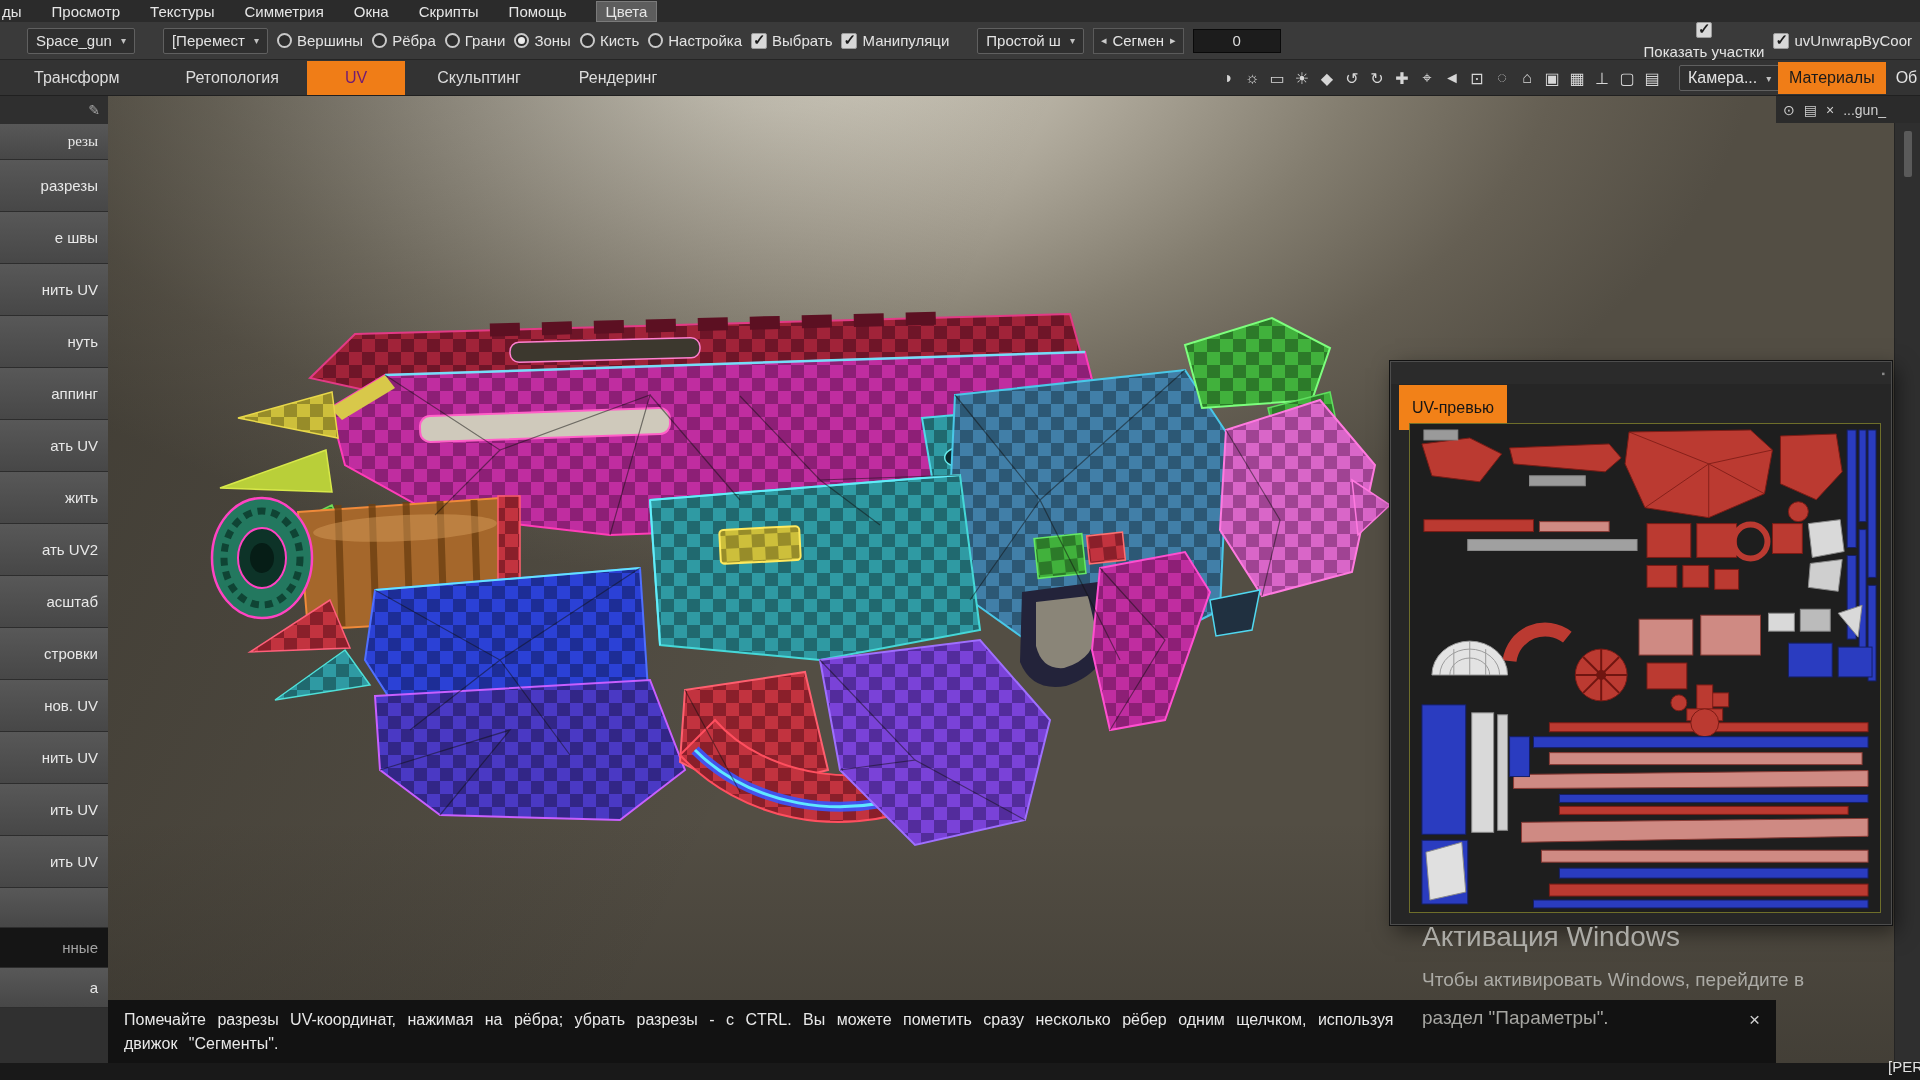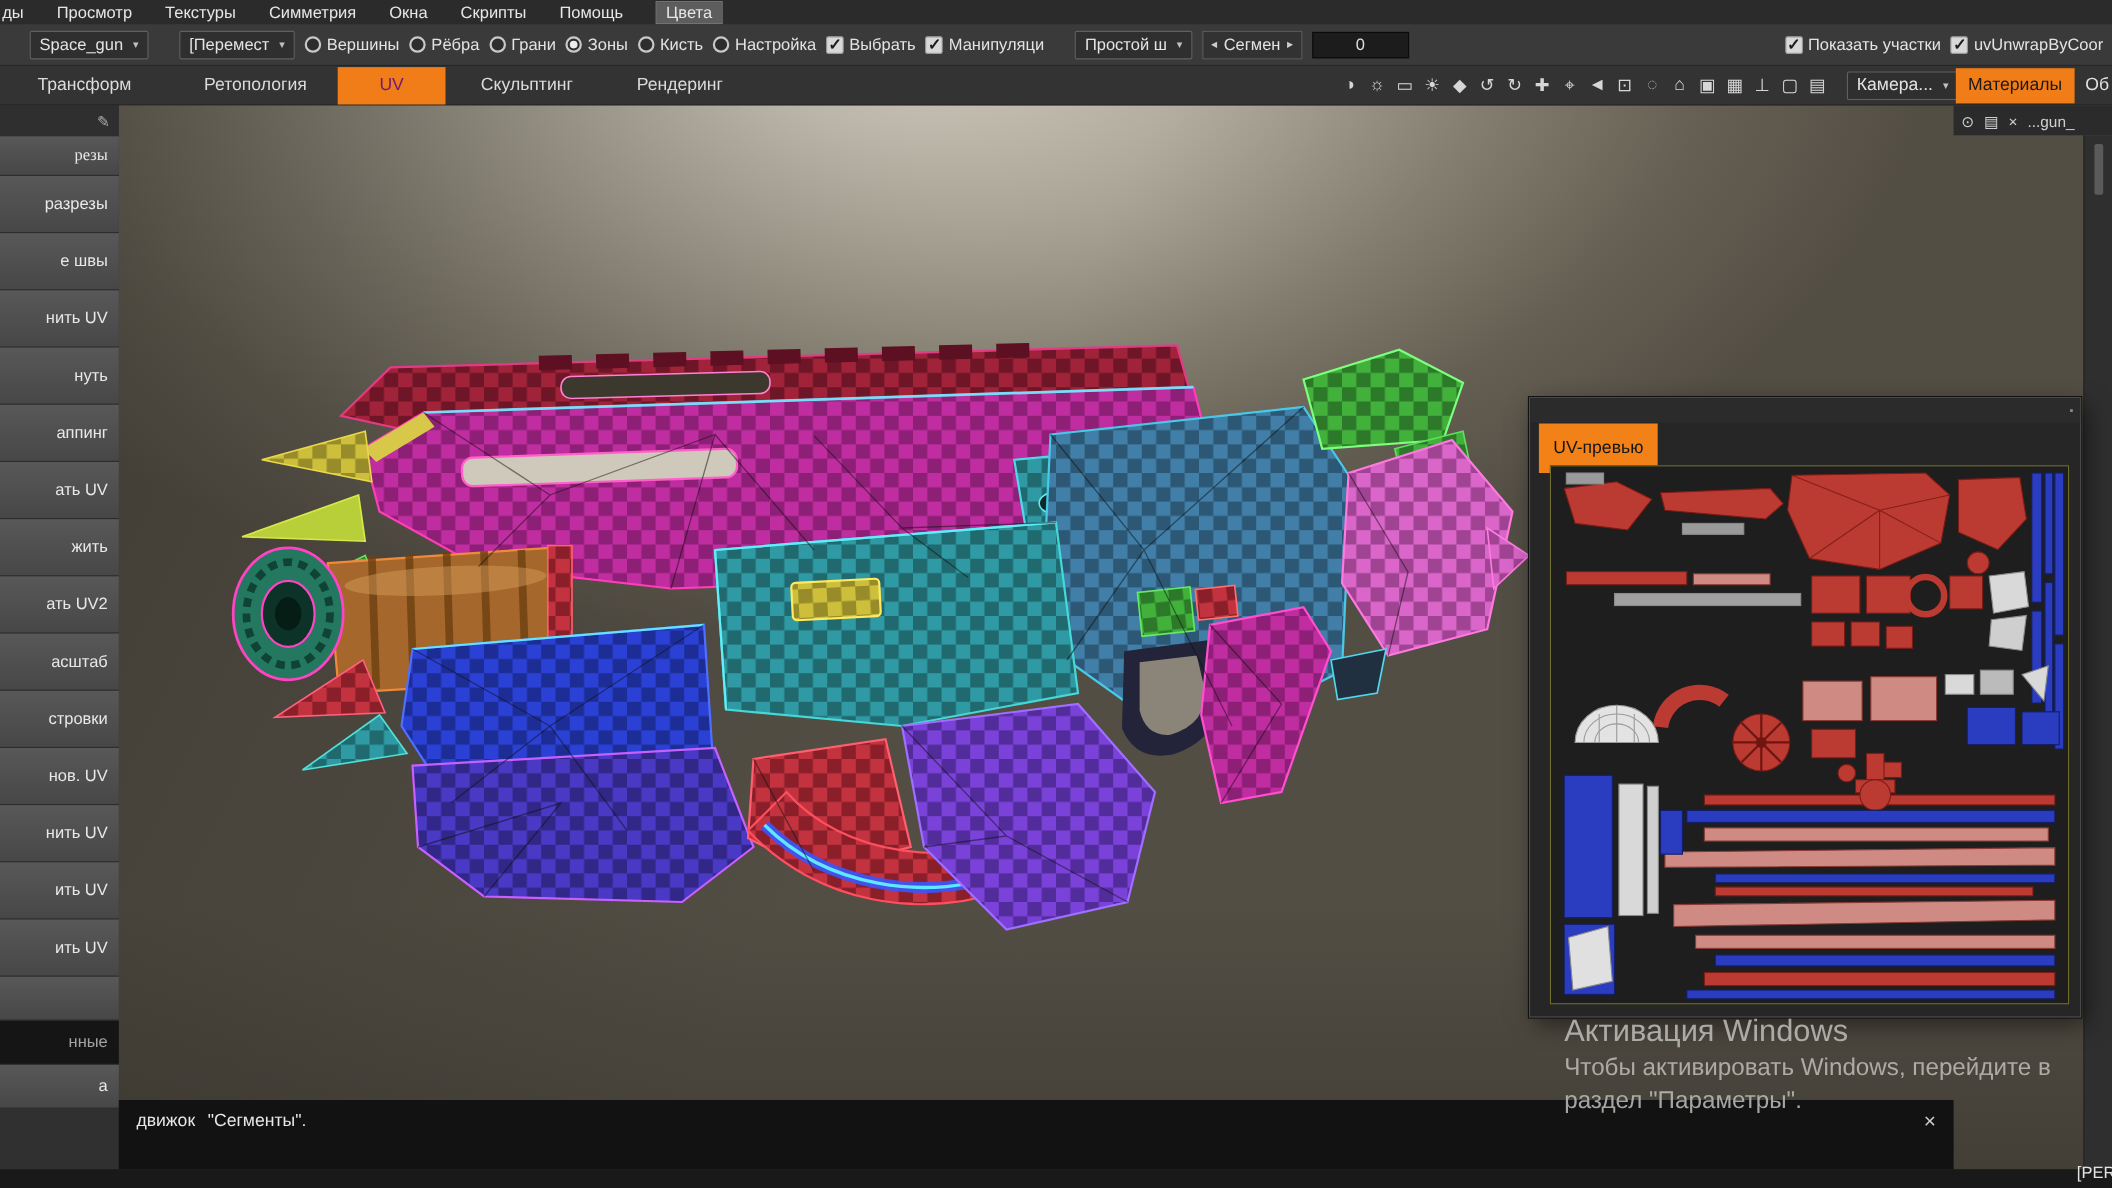--- a/index.html
+++ b/index.html
@@ -28,21 +28,21 @@
   .radio.on::after { content:""; position:absolute; inset:2px; border-radius:50%; background:#ececec; }
   .checkbox { width:16px; height:16px; background:#d8d8d8; border:1px solid #9c9c9c;
     border-radius:2px; position:relative; flex:none; }
   .checkbox.on::after { content:"✓"; position:absolute; left:1px; top:-3px;
     font-size:15px; font-weight:bold; color:#1c1c1c; }
   .spinner { height:26px; border:1px solid #5b5b5b; background:#323232; display:flex;
     align-items:center; gap:6px; padding:0 7px; white-space:nowrap; }
   .spinner .sarr { font-size:11px; color:#cccccc; }
   .value-box { width:88px; height:24px; background:#1c1c1c; border:1px solid #0a0a0a;
     display:flex; align-items:center; justify-content:center; color:#dddddd; }
-  .push-right { margin-left:auto; }
+  .push-right { margin-left:auto;flex-direction:column; }
   
   .tab-row { position:absolute; left:0; top:60px; width:1920px; height:36px;
     background:#333333; border-bottom:1px solid #202020; display:flex;
     align-items:center; padding-left:34px; font-size:16px; color:#dcdcdc; }
   .room-tab { white-space:nowrap; cursor:default; }
   .rt0{margin-right:66px}.rt1{margin-right:28px}.rt3{margin-right:58px}
   .room-tab.on { background:#f07d17; color:#701a75; padding:8px 38px; margin:0 32px 0 0; }
   .view-icons { position:absolute; left:1218px; top:60px; height:36px; display:flex;
     align-items:center; gap:7px; font-size:16px; color:#d6d6d6; }
   .vicon { width:18px; text-align:center; cursor:default; }
@@ -97,21 +97,21 @@
     background:#121212; color:#e8e8e8; font-size:16px; line-height:24px;
     padding:8px 16px; z-index:5; word-spacing:7px; }
   .status-close { position:absolute; right:16px; top:8px; font-size:19px; color:#cfcfcf; cursor:default; }
   .bottom-strip { position:absolute; left:0; top:1063px; width:1920px; height:17px;
     background:#191919; z-index:4; }
   .persp-label { position:absolute; left:1888px; top:1058px; font-size:15px;
     color:#e2e2e2; z-index:6; white-space:nowrap; }
   
   .watermark { position:absolute; left:1422px; top:921px; z-index:20; pointer-events:none; }
   .wm-title { font-size:28px; color:rgba(190,190,186,.85); }
-  .wm-line { font-size:22px; color:rgba(185,185,181,.88); margin-top:4px; }
+  .wm-line { font-size:19px; color:rgba(185,185,181,.88); margin-top:16px; }
 </style>
 </head>
 <body>
 
 <div class="menu-bar">
   <span class="menu-item">ды</span>
   <span class="menu-item">Просмотр</span>
   <span class="menu-item">Текстуры</span>
   <span class="menu-item">Симметрия</span>
   <span class="menu-item">Окна</span>
@@ -512,17 +512,18 @@
   </div>
 </div>
 
 <div class="watermark">
   <div class="wm-title">Активация Windows</div>
   <div class="wm-line">Чтобы активировать Windows, перейдите в</div>
   <div class="wm-line">раздел "Параметры".</div>
 </div>
 
 <div class="status-bar">
+  <div>Помечайте разрезы UV-координат, нажимая на рёбра; убрать разрезы - с CTRL. Вы можете пометить сразу несколько рёбер одним щелчком, используя</div>
   <div>движок "Сегменты".</div>
   <span class="status-close">×</span>
 </div>
 <div class="bottom-strip"></div>
 <div class="persp-label">[PERSPECT</div>
 
 </body></html>

